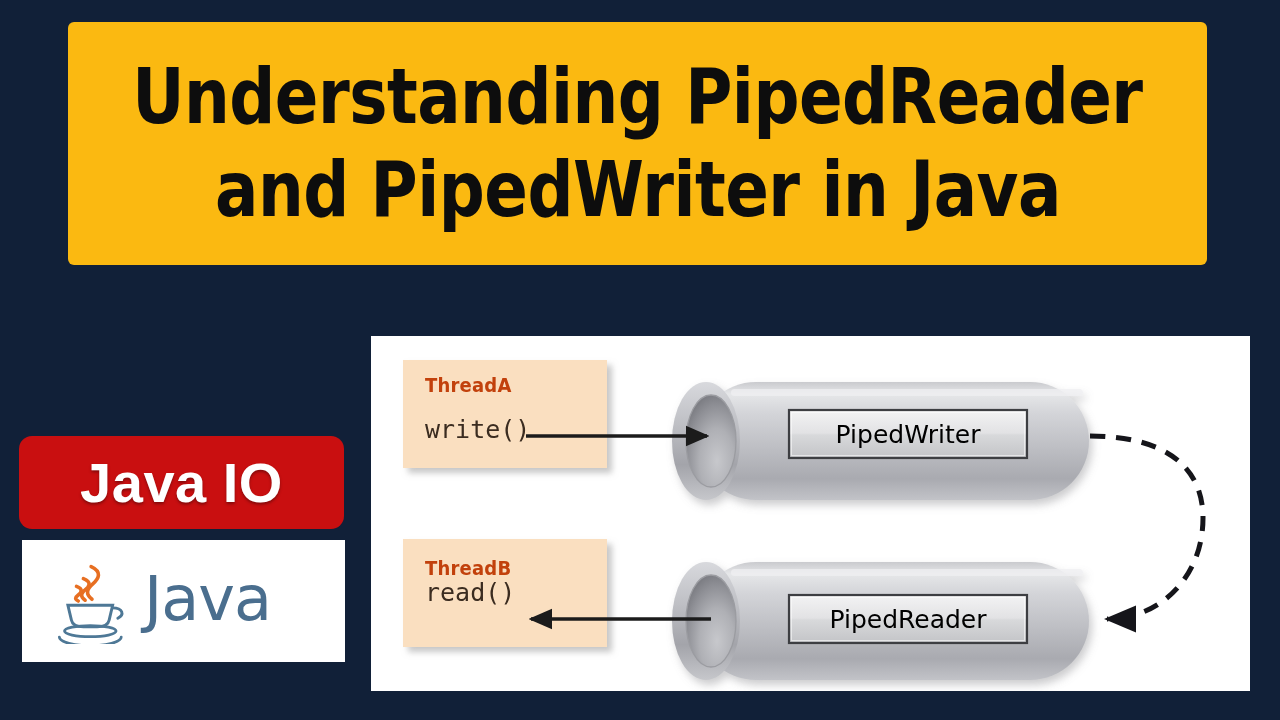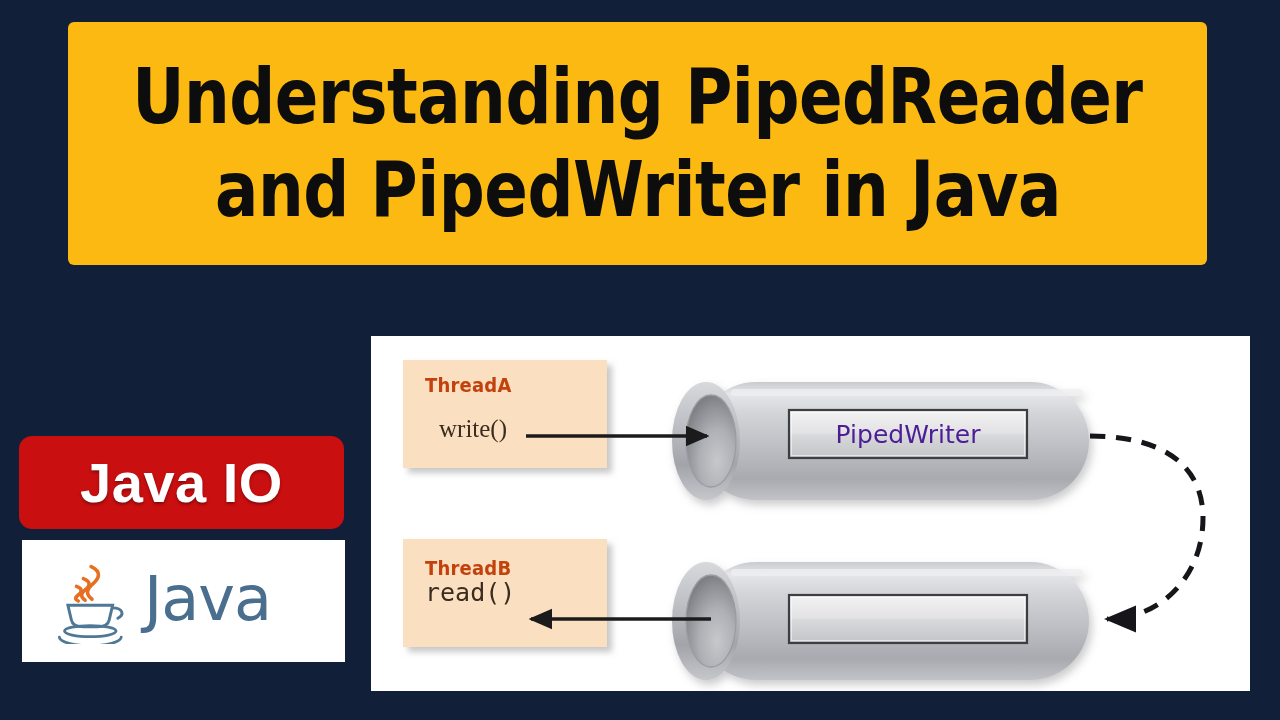--- a/index.html
+++ b/index.html
@@ -93,21 +93,21 @@
   .tb-call {
     font-family:"DejaVu Sans Mono","Liberation Mono",monospace;
     font-size:25px;
     color:#3B2C20;
     letter-spacing:0px;
   }
   .pipe-label-text {
     position:absolute;
     font-family:"DejaVu Sans","Liberation Sans",sans-serif;
     font-size:25px;
-    color:#4c1d95;
+    color:#000000;
     pointer-events:none;
     white-space:nowrap;
   }
 </style>
 </head>
 <body>
 
 <div id="title-banner">
   <div class="tline">Understanding PipedReader</div>
   <div class="tline">and PipedWriter in Java</div>
@@ -221,20 +221,21 @@
       <rect x="418" y="259" width="238" height="48" fill="url(#plateGrad)" stroke="#3d3e42" stroke-width="2.2"></rect>
       <rect x="420.5" y="261.5" width="233" height="43" fill="none" stroke="#ffffff" stroke-width="1" opacity="0.55"></rect>
     </g>
 
     <line x1="340" y1="283" x2="160" y2="283" stroke="#1b1b1b" stroke-width="3.4" marker-end="url(#solidArrow)"></line>
 
     <path d="M 719 100 C 790 100 832 128 832 182 C 832 240 790 283 736 283" fill="none" stroke="#15151a" stroke-width="5" stroke-dasharray="15 11" stroke-linecap="butt" marker-end="url(#dashArrow)"></path>
   </svg>
 
   <div class="thread-box-text tb-name" style="left:54px; top:37px;">ThreadA</div>
-  <div class="thread-box-text tb-call" style="left:68px; top:79px;font-family:Liberation Serif, serif;">write()</div>
+  <div class="thread-box-text tb-call" style="left:54px; top:79px;">write()</div>
 
   <div class="thread-box-text tb-name" style="left:54px; top:220px;">ThreadB</div>
   <div class="thread-box-text tb-call" style="left:54px; top:242px;">read()</div>
 
   <div class="pipe-label-text" style="left:418px; top:84px; width:238px; text-align:center;">PipedWriter</div>
+  <div class="pipe-label-text" style="left:418px; top:269px; width:238px; text-align:center;">PipedReader</div>
 
 </div>
 
 </body></html>

